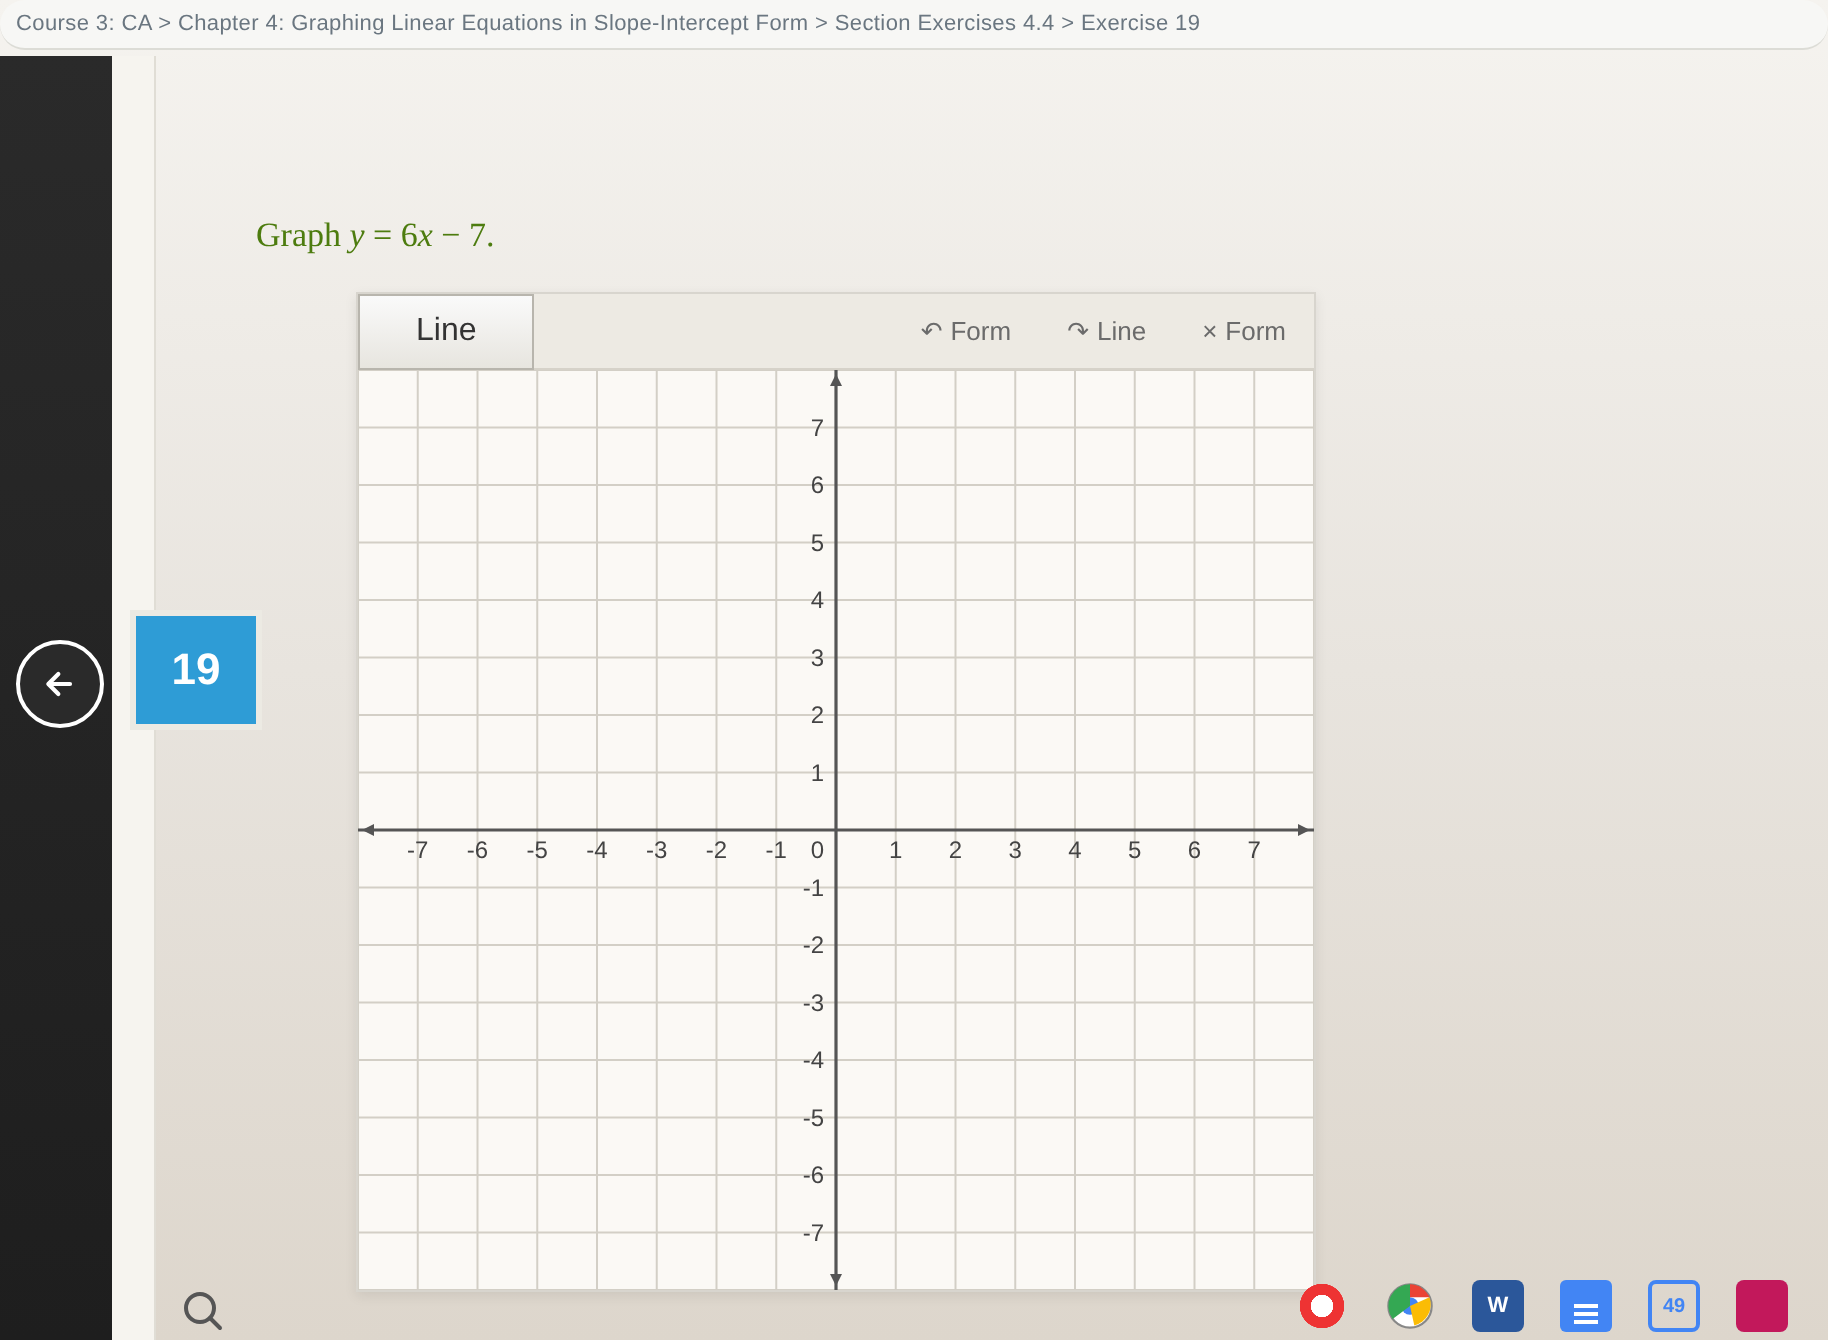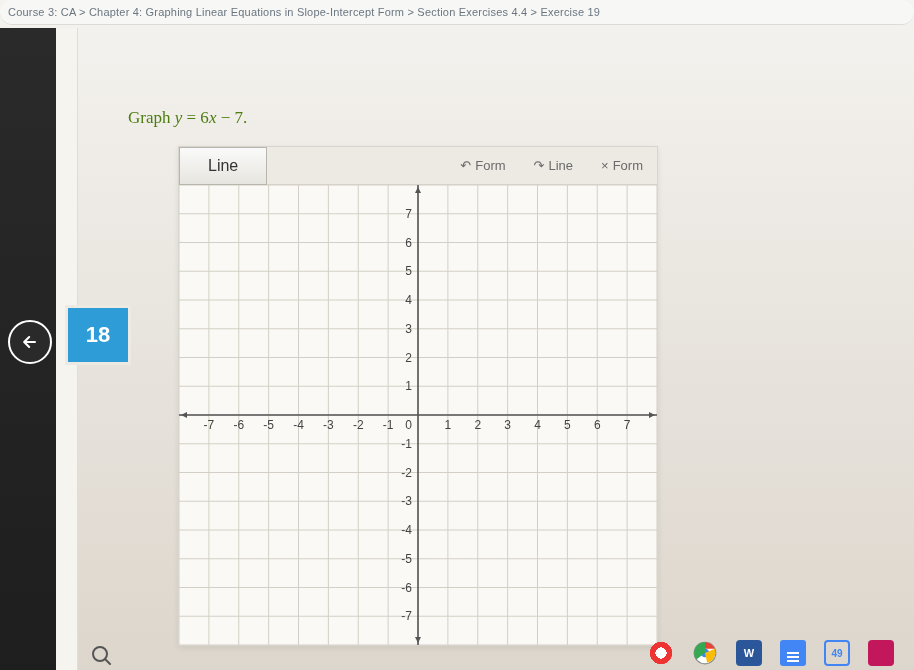--- a/index.html
+++ b/index.html
@@ -172,21 +172,21 @@
 <div class="left-gutter"></div>
 
 <div class="back-btn">
   <svg viewBox="0 0 24 24" fill="none" stroke-width="2.5" stroke-linecap="round" stroke-linejoin="round">
     <line x1="18" y1="12" x2="6" y2="12"></line>
     <polyline points="11 6 5 12 11 18"></polyline>
   </svg>
 </div>
 
 <div class="content">
-  <div class="exercise-badge">18</div>
+  <div class="exercise-badge">19</div>
 
   <div class="prompt">
     <span>Graph </span><span class="math-var">y</span> = 6<span class="math-var">x</span> − 7<span>.</span>
   </div>
 
   <div class="graph-wrap">
     <div class="graph-toolbar">
       <div class="tool-btn primary">Line</div>
       <div class="tool-spacer"></div>
       <div class="tool-right">

